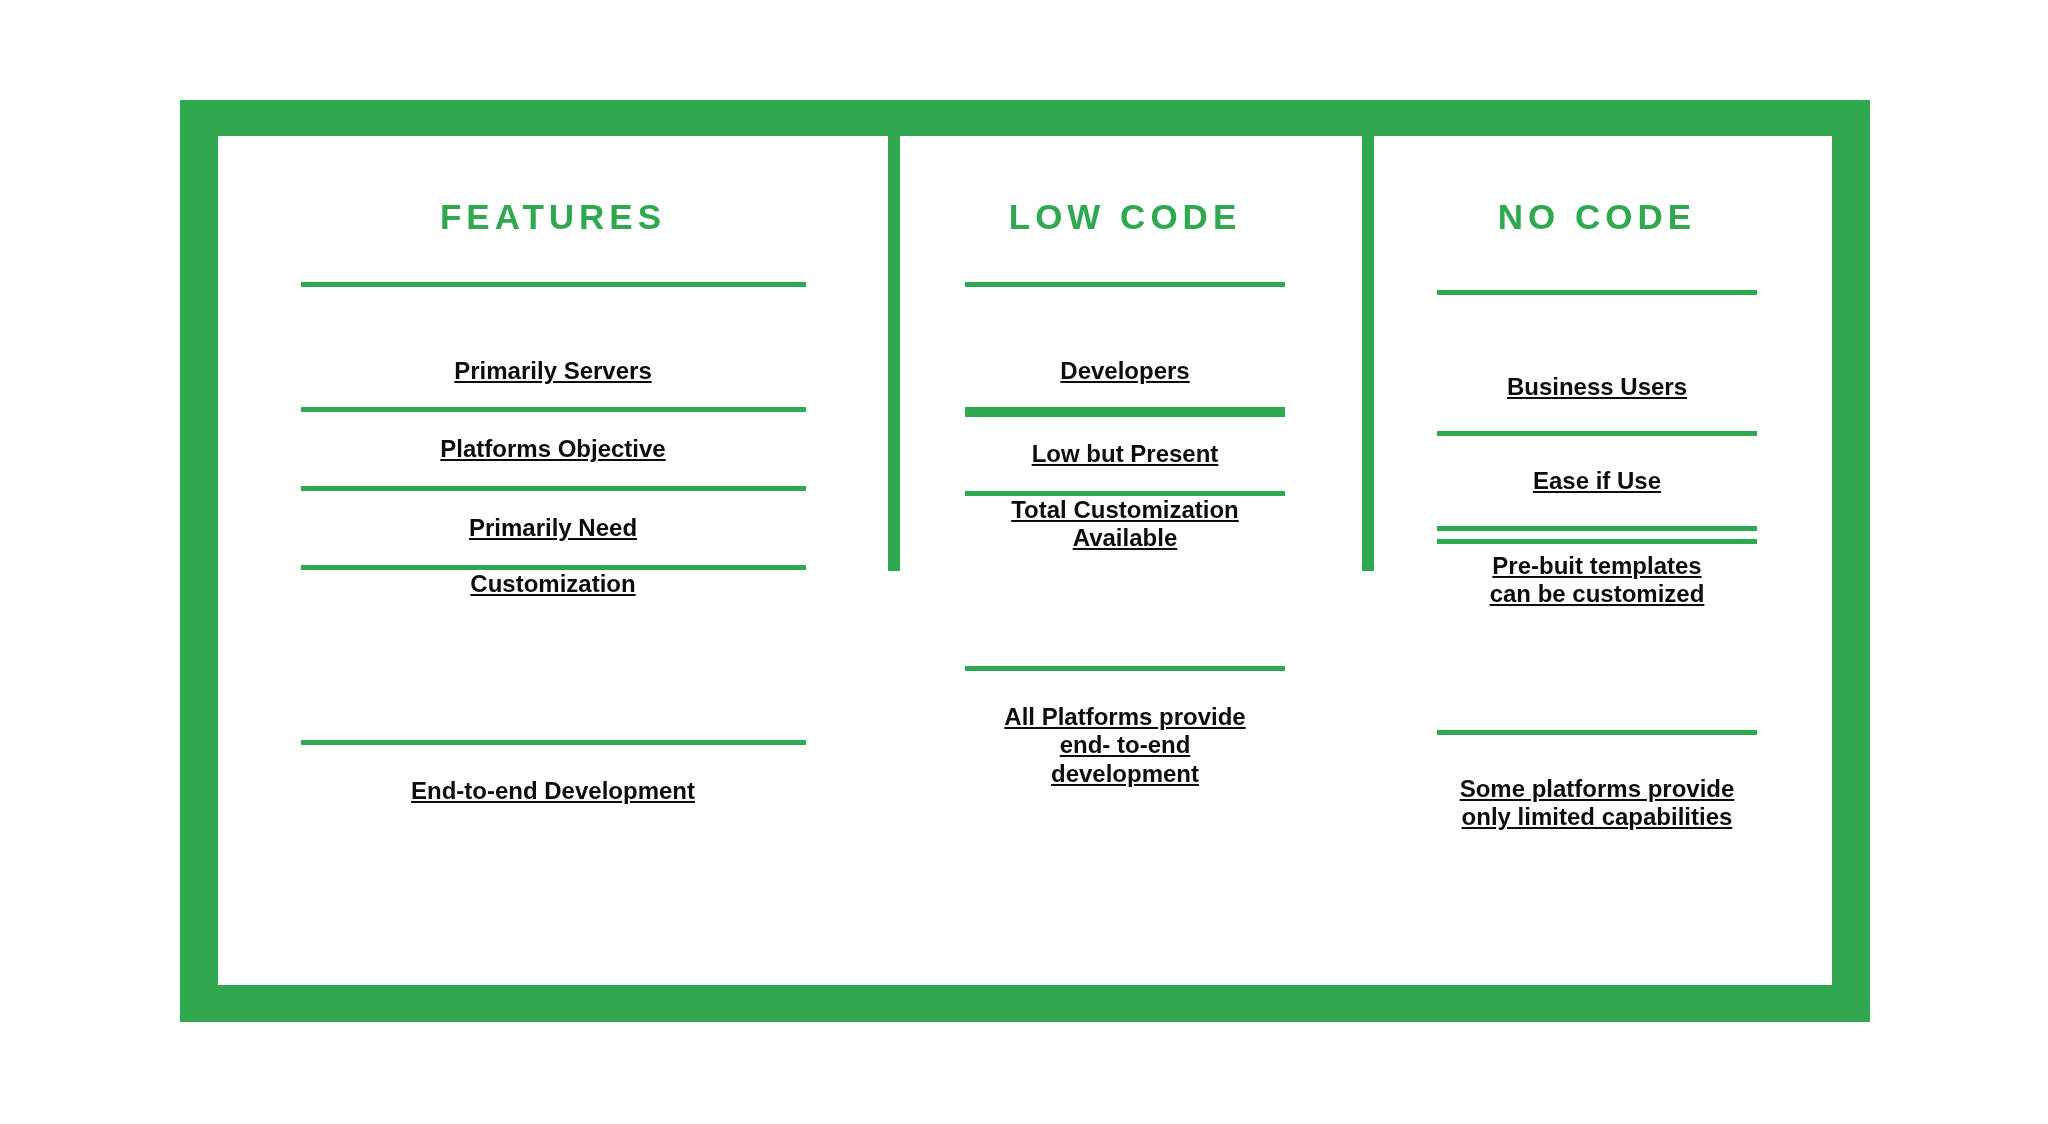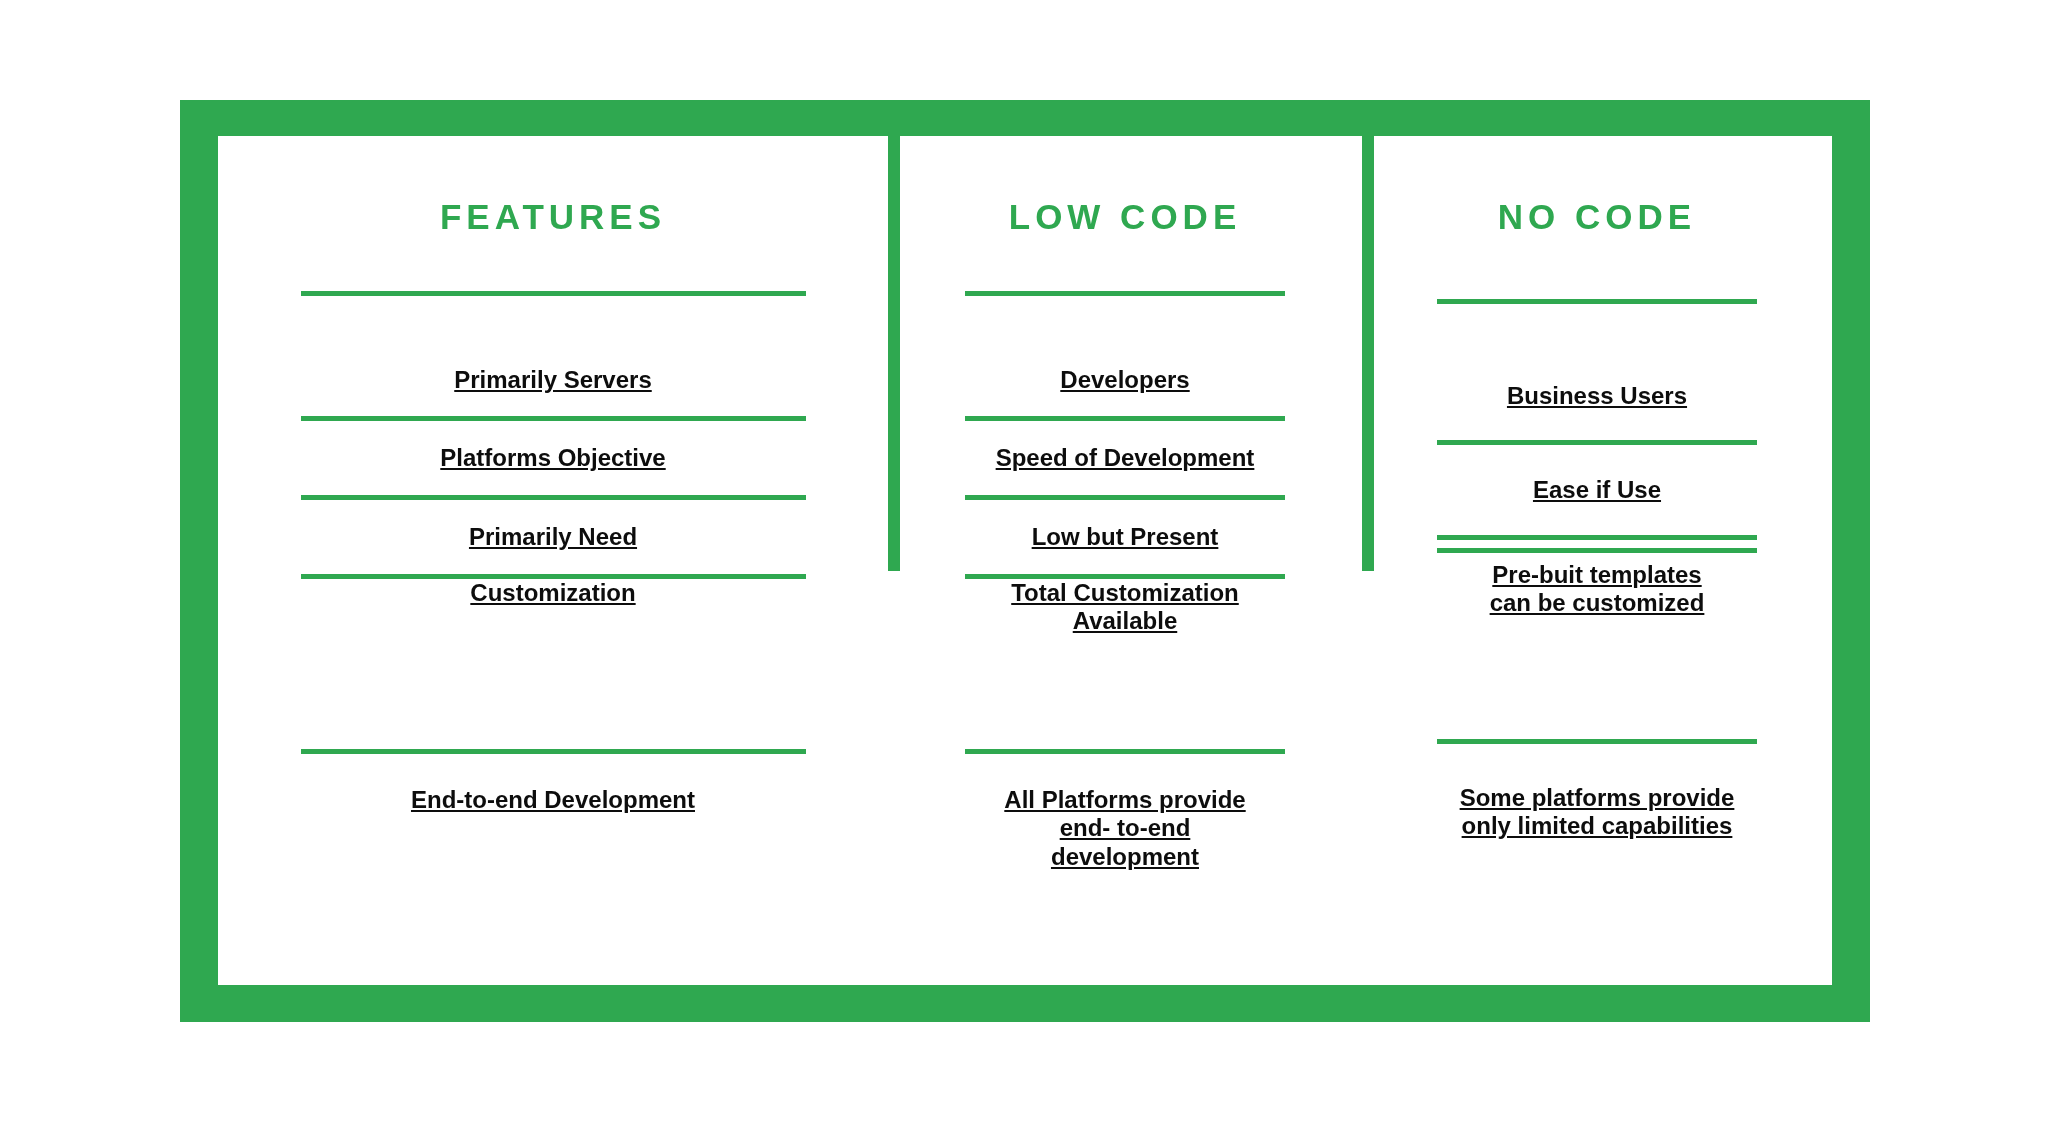--- a/index.html
+++ b/index.html
@@ -68,21 +68,21 @@
   .col-nocode   { width: 470px; gap: 8px; }
 
   
   .col-head {
     color: #2FA850;
     font-size: 35px;
     font-weight: bold;
     letter-spacing: 5px;
     text-align: right;
     margin-top: 63px;
-    margin-bottom: 9px;
+    margin-bottom: 0;
     line-height: 1;
     white-space: nowrap;
   }
 
   
   .rule {
     background: #2FA850;
     height: 5px;
     border: none;
     margin: 0;
@@ -149,21 +149,20 @@
         <div class="cell r5">End-to-end Development</div>
       </div>
 
       <div class="column col-lowcode">
         <div class="col-head">LOW CODE</div>
 
         <div class="rule spacer-top-rule"></div>
         <div class="cell r1">Developers</div>
 
         <div class="rule"></div>
-        <div class="cell r2">Speed of Development</div>
 
         <div class="rule"></div>
         <div class="cell r3">Low but Present</div>
 
         <div class="rule"></div>
         <div class="cell r4">Total Customization
 Available</div>
 
         <div class="rule"></div>
         <div class="cell r5">All Platforms provide

